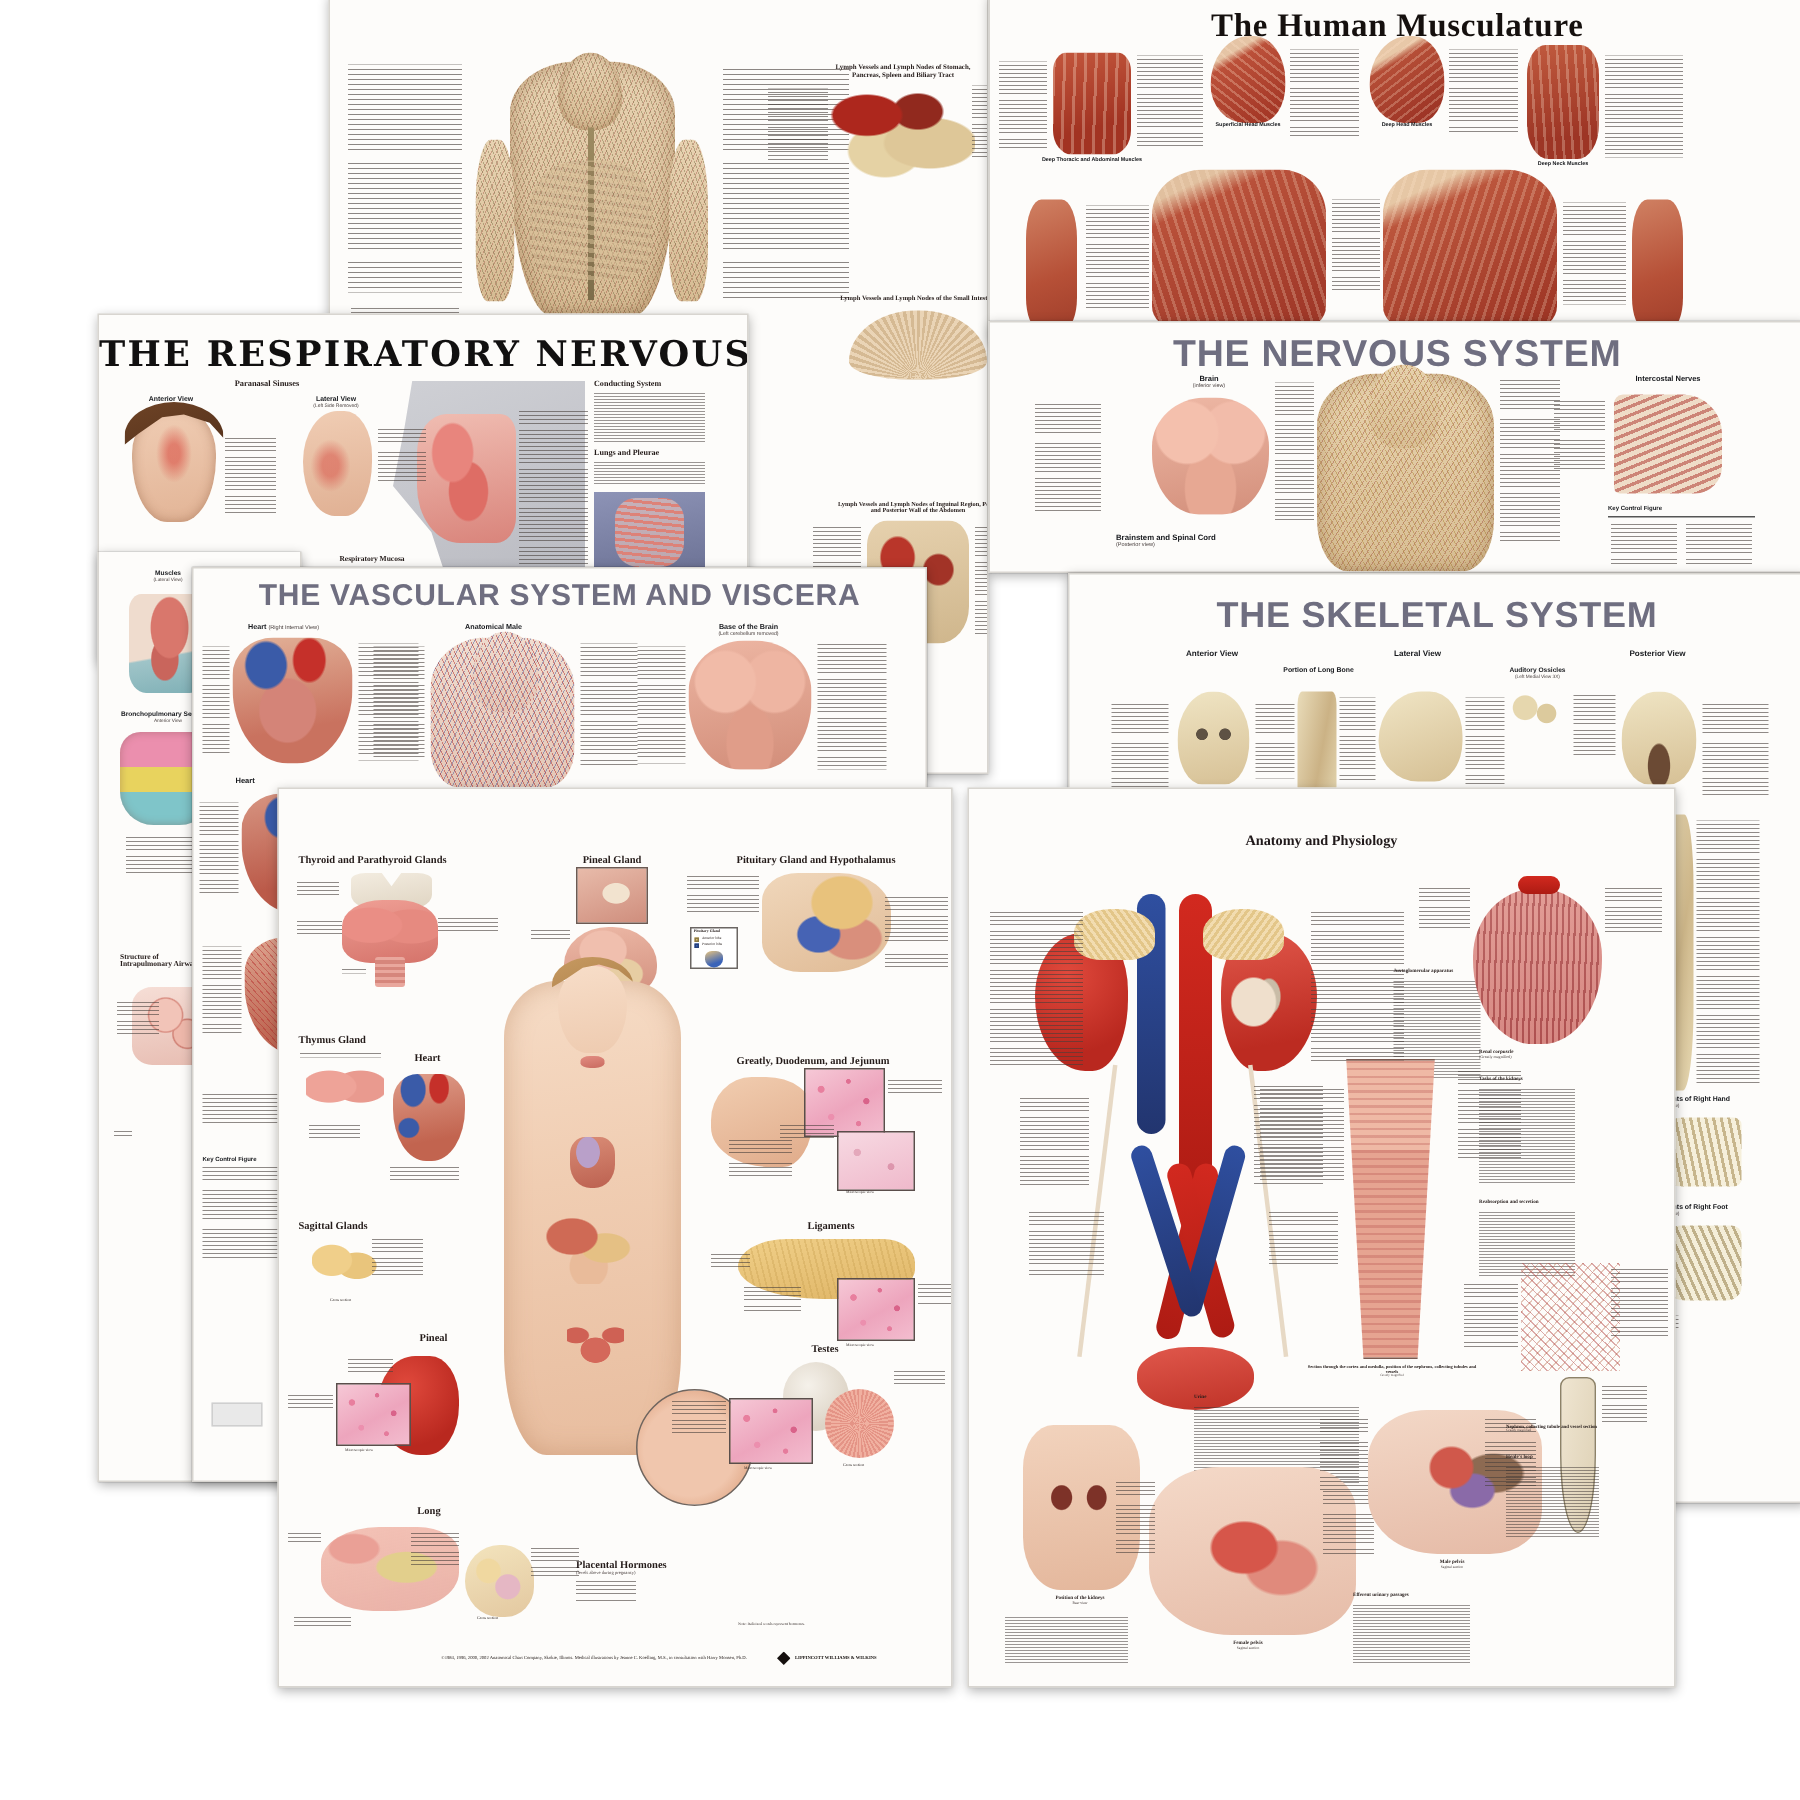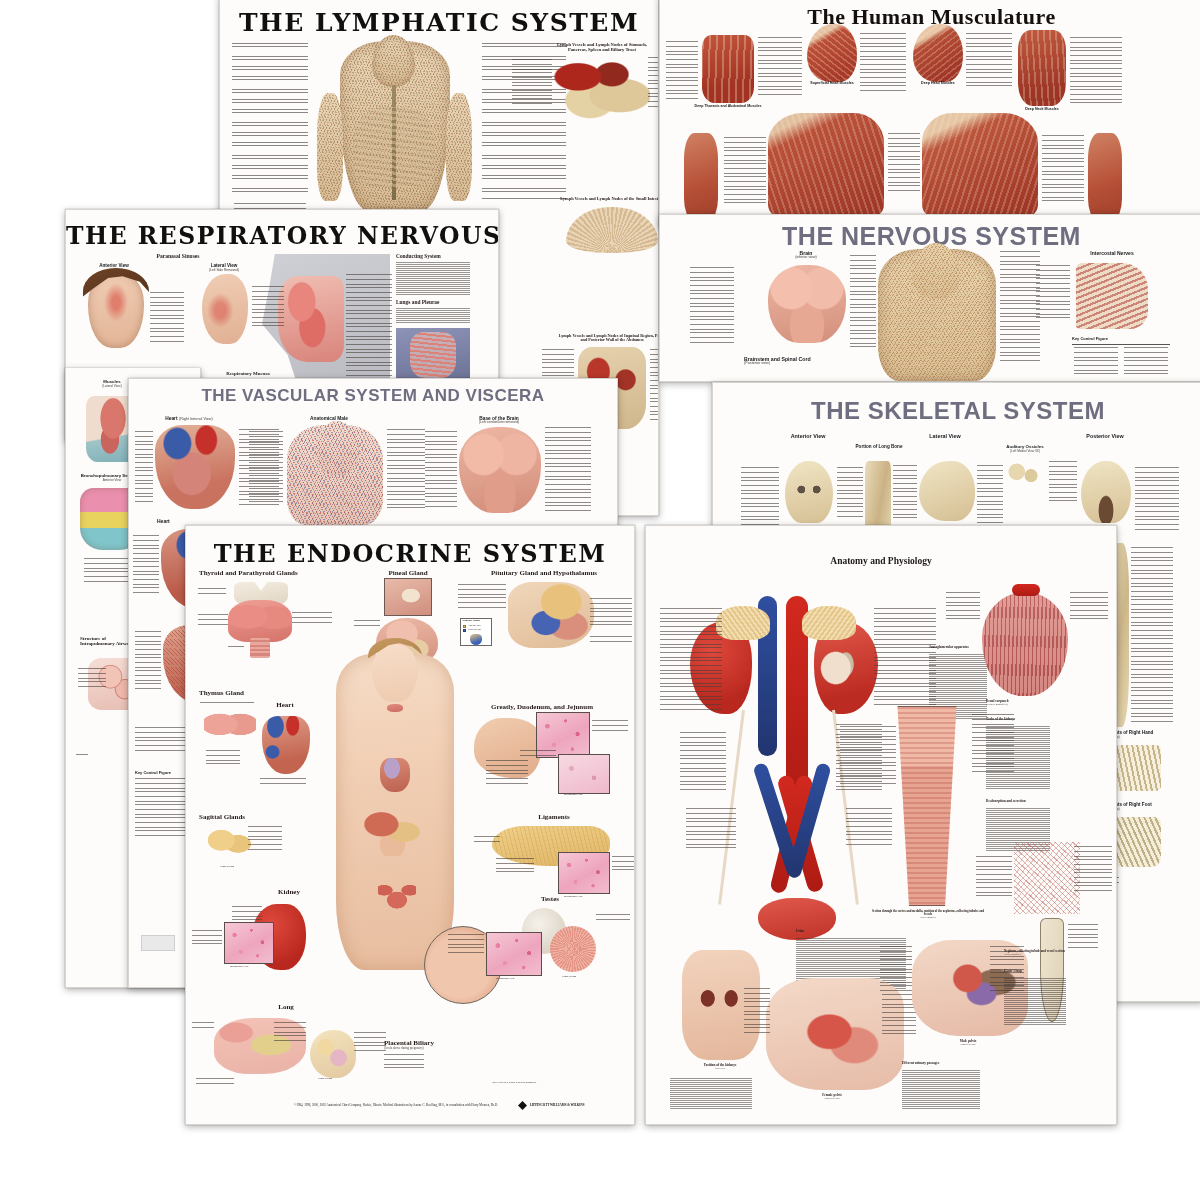--- a/index.html
+++ b/index.html
@@ -165,21 +165,20 @@
       linear-gradient(180deg,#e8d3b2,#d6bb93);
   }
 </style>
 </head>
 <body>
 
 <div id="stage">
 
   <div class="poster" style="left:219px; top:-4px; width:440px; height:520px; z-index:1;">
     <div class="poster-inner">
-      <div class="ptitle t-slab" style="top:11px; font-size:25px;">THE LYMPHATIC SYSTEM</div>
 
       <div class="fig lymph-net" style="left:120px; top:44px; width:110px; height:170px;
                   border-radius:40% 40% 26% 26% / 20% 20% 62% 62%;
                   box-shadow: inset 0 0 14px rgba(140,95,55,.5);"></div>
       <div class="fig head-oval lymph-net" style="left:152px; top:38px; width:43px; height:52px;
                   box-shadow: inset 0 0 8px rgba(140,95,55,.5);"></div>
 
       <div class="fig" style="left:172px; top:88px; width:4px; height:115px;
                   background:linear-gradient(180deg,#9d8b61,#7d6d4a);"></div>
 
@@ -435,21 +434,21 @@
                     radial-gradient(circle at 66% 60%, #eeb8ab 0 18%, #cf7e72 20%, transparent 22%),
                     linear-gradient(170deg,#f6ded6,#e7bdb2);
                   border-radius:24%;"></div>
       <div class="lblcol tight" style="left:12px; top:300px; width:28px; height:22px;"></div>
       <div class="lblcol tight" style="left:10px; top:386px; width:12px; height:5px;"></div>
     </div>
   </div>
 
   <div class="poster" style="left:128px; top:378px; width:490px; height:610px; z-index:4;">
     <div class="poster-inner">
-      <div class="ptitle t-sans" style="top:7px; font-size:17px;">THE VASCULAR SYSTEM AND VISCERA</div>
+      <div class="ptitle t-sans" style="top:7px; font-size:20px;">THE VASCULAR SYSTEM AND VISCERA</div>
 
       <div class="cap cap-c sans" style="left:60px; top:37px; font-size:4.8px;">
         <span>Heart</span>
         <span class="sub" style="display:inline; font-size:.78em;">(Right Internal View)</span>
       </div>
       <div class="fig" style="left:26px; top:46px; width:80px; height:84px;
                   border-radius:34% 34% 46% 46% / 30% 30% 60% 60%;
                   background:
                     radial-gradient(ellipse at 28% 22%, #3a5ba8 0 16%, transparent 18%),
                     radial-gradient(ellipse at 64% 18%, #c5302a 0 14%, transparent 16%),
@@ -570,21 +569,20 @@
                   background:
                     repeating-linear-gradient(66deg, rgba(188,172,132,.95) 0 2px, rgba(243,236,213,.9) 2px 5px);
                   border-radius:28% 12% 18% 34%;"></div>
 
       <div class="lblcol tight" style="left:386px; top:494px; width:20px; height:10px;"></div>
     </div>
   </div>
 
   <div class="poster" style="left:185px; top:525px; width:450px; height:600px; z-index:6;">
     <div class="poster-inner">
-      <div class="ptitle t-slab" style="top:13px; font-size:24px;">THE ENDOCRINE SYSTEM</div>
 
       <div class="cap" style="left:13px; top:44px; font-size:7px;"><span>Thyroid and Parathyroid Glands</span></div>
       <div class="cap cap-c" style="left:222px; top:44px; font-size:7px;"><span>Pineal Gland</span></div>
       <div class="cap cap-c" style="left:358px; top:44px; font-size:7px;"><span>Pituitary Gland and Hypothalamus</span></div>
 
       <div class="fig" style="left:48px; top:56px; width:54px; height:26px;
                   background:linear-gradient(170deg,#f3ece0,#ded3c0);
                   border-radius:18% 18% 44% 44%;
                   clip-path: polygon(0 0, 38% 0, 50% 34%, 62% 0, 100% 0, 100% 100%, 0 100%);"></div>
       <div class="fig" style="left:42px; top:74px; width:64px; height:42px;
@@ -711,21 +709,21 @@
                   background:
                     repeating-linear-gradient(76deg, rgba(200,160,80,.35) 0 1.2px, transparent 1.2px 4px),
                     linear-gradient(170deg,#f0cf88,#dfb566);
                   border-radius:28% 18% 34% 48% / 46% 40% 50% 54%;"></div>
       <div class="micro" style="left:372px; top:326px; width:52px; height:42px;"></div>
       <div class="lblcol tight" style="left:288px; top:310px; width:26px; height:10px;"></div>
       <div class="lblcol tight" style="left:310px; top:332px; width:38px; height:18px;"></div>
       <div class="lblcol tight" style="left:426px; top:330px; width:22px; height:14px;"></div>
       <div class="cap" style="left:378px; top:370px; font-size:2.6px; font-weight:400;"><span>Microscopic view</span></div>
 
-      <div class="cap cap-c" style="left:103px; top:363px; font-size:7px;"><span>Kidney</span></div>
+      <div class="cap cap-c" style="left:103px; top:363px; font-size:7px;"><span>Pineal</span></div>
       <div class="fig kidney-c" style="left:66px; top:378px; width:54px; height:66px;
                   border-radius:46% 36% 40% 52% / 48% 44% 50% 52%;"></div>
       <div class="micro" style="left:38px; top:396px; width:50px; height:42px;"></div>
       <div class="lblcol tight" style="left:46px; top:380px; width:30px; height:14px;"></div>
       <div class="lblcol tight" style="left:6px; top:404px; width:30px; height:14px;"></div>
       <div class="cap" style="left:44px; top:440px; font-size:2.6px; font-weight:400;"><span>Microscopic view</span></div>
 
       <div class="cap cap-c" style="left:364px; top:370px; font-size:7px;"><span>Testes</span></div>
       <div class="fig" style="left:336px; top:382px; width:44px; height:46px;
                   border-radius:50%;
@@ -751,21 +749,21 @@
                   background:
                     radial-gradient(circle at 34% 36%, #f0d8a0 0 18%, transparent 20%),
                     radial-gradient(circle at 62% 58%, #e5b7c4 0 20%, transparent 22%),
                     linear-gradient(160deg,#f3e4bd,#e3c8a0);"></div>
       <div class="lblcol tight" style="left:6px; top:496px; width:22px; height:8px;"></div>
       <div class="lblcol tight" style="left:88px; top:496px; width:32px; height:22px;"></div>
       <div class="lblcol tight" style="left:168px; top:506px; width:32px; height:20px;"></div>
       <div class="cap" style="left:132px; top:552px; font-size:2.6px; font-weight:400;"><span>Gross section</span></div>
 
       <div class="cap" style="left:198px; top:514px; font-size:7px;">
-        <span>Placental Biliary</span>
+        <span>Placental Hormones</span>
         <span class="sub" style="font-size:.44em;">(levels above during pregnancy)</span>
       </div>
       <div class="lblcol tight" style="left:198px; top:528px; width:40px; height:14px;"></div>
 
       <div class="cap" style="left:306px; top:556px; font-size:2.6px; font-weight:400; color:#3b3330;"><span>Note: Italicized words represent hormones.</span></div>
 
       <div class="lblcol tight" style="left:10px; top:552px; width:38px; height:6px;"></div>
 
       <div class="cap cap-c" style="left:210px; top:578px; font-size:3.1px; font-weight:400; color:#2b2422; white-space:nowrap;"><span>©1984, 1996, 2000, 2002 Anatomical Chart Company, Skokie, Illinois. Medical illustrations by Jeanne C. Koelling, M.S., in consultation with Harry Monsen, Ph.D.</span></div>
       <div class="fig" style="left:332px; top:575px; width:9px; height:9px; background:#15100e;

